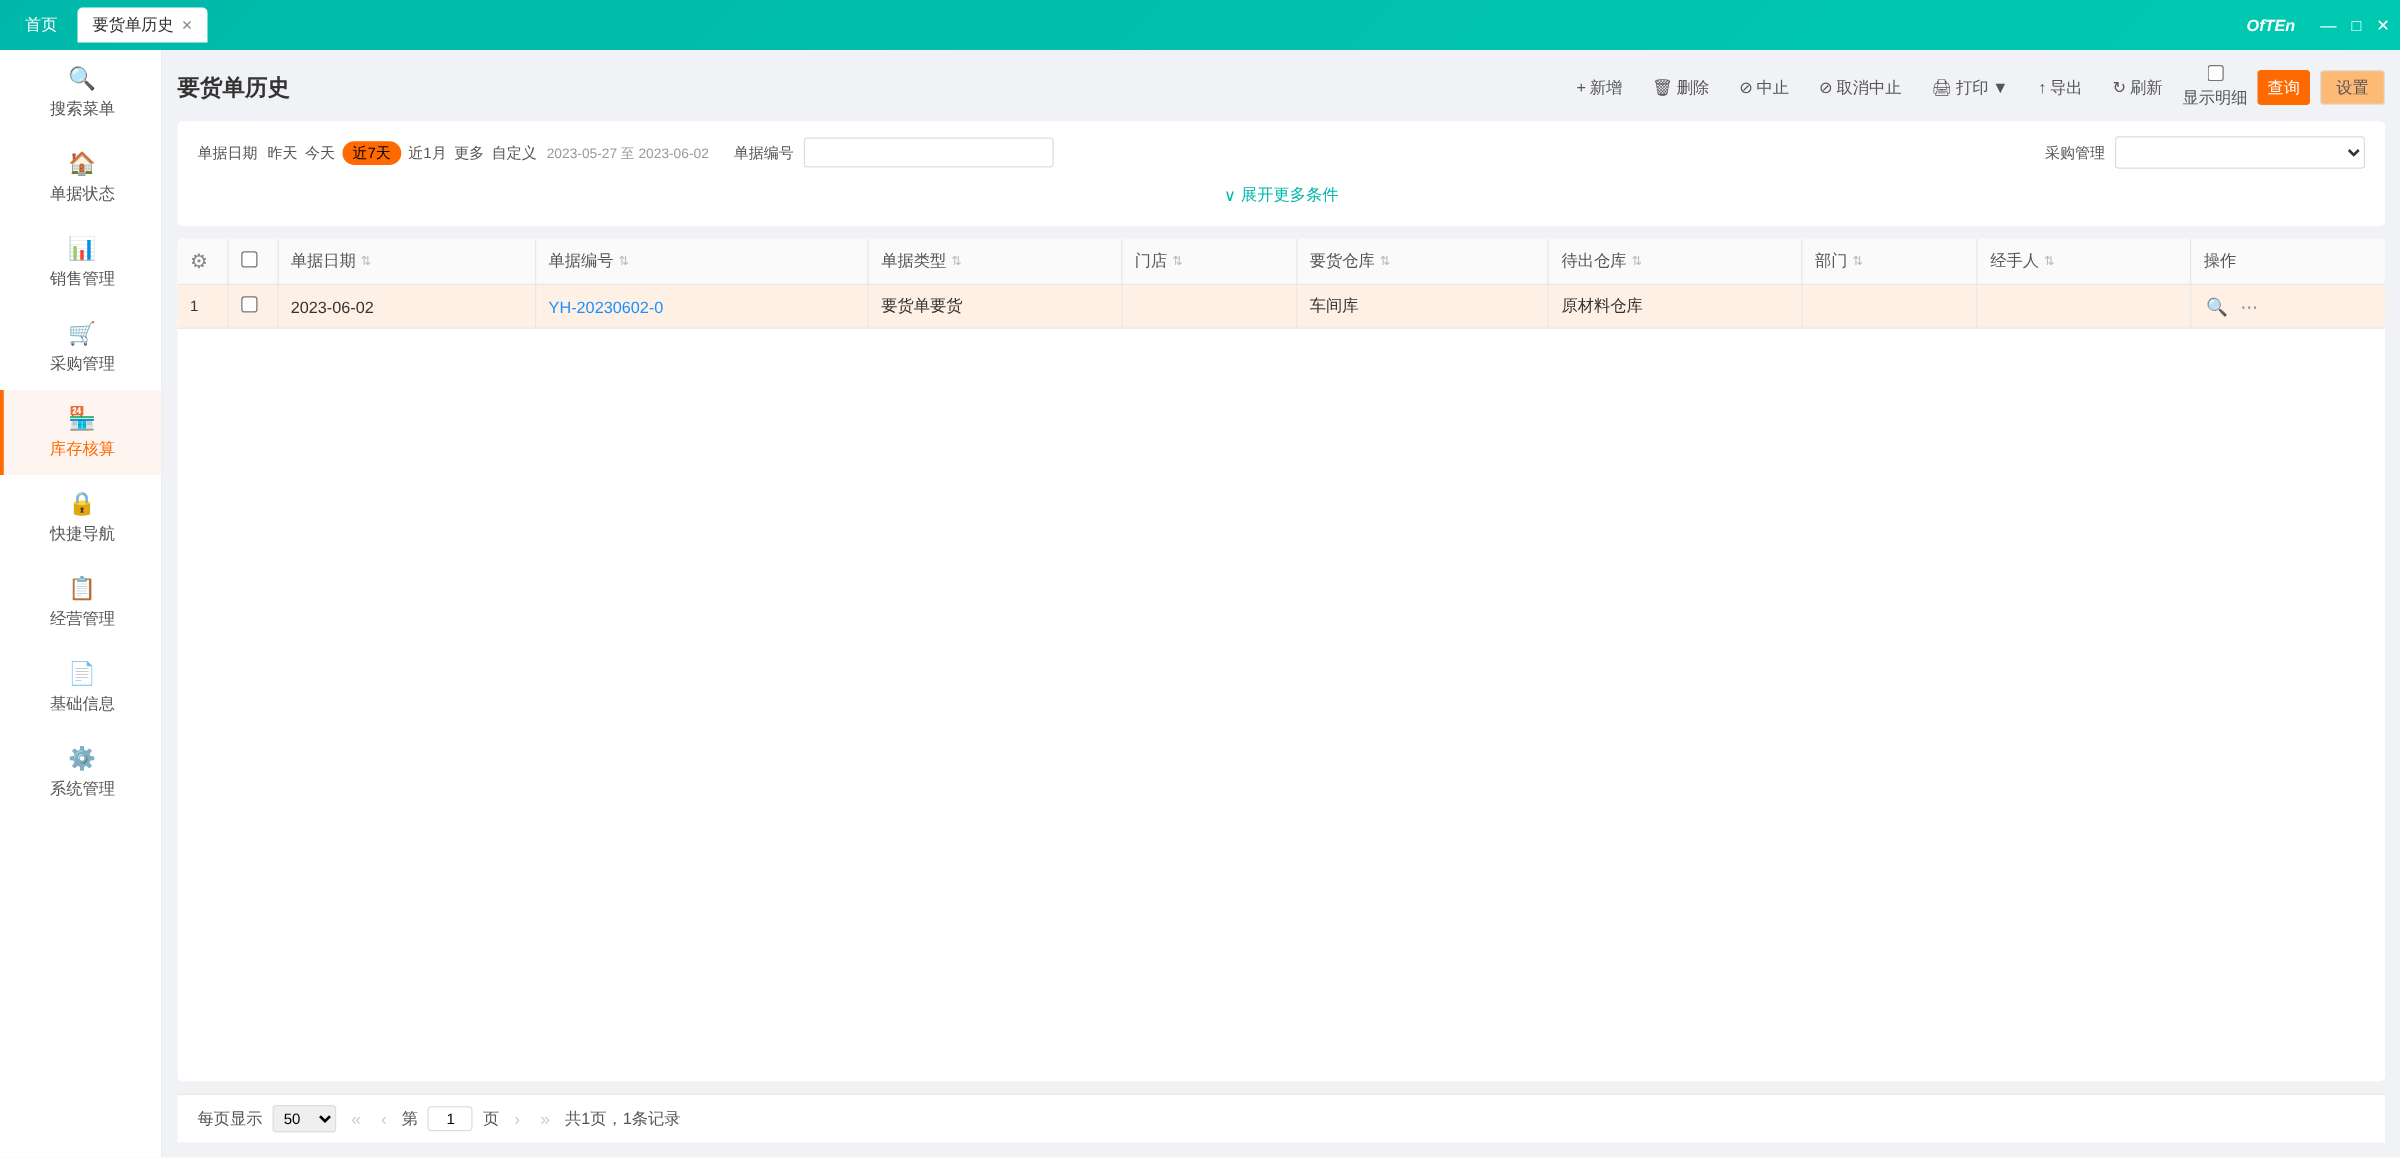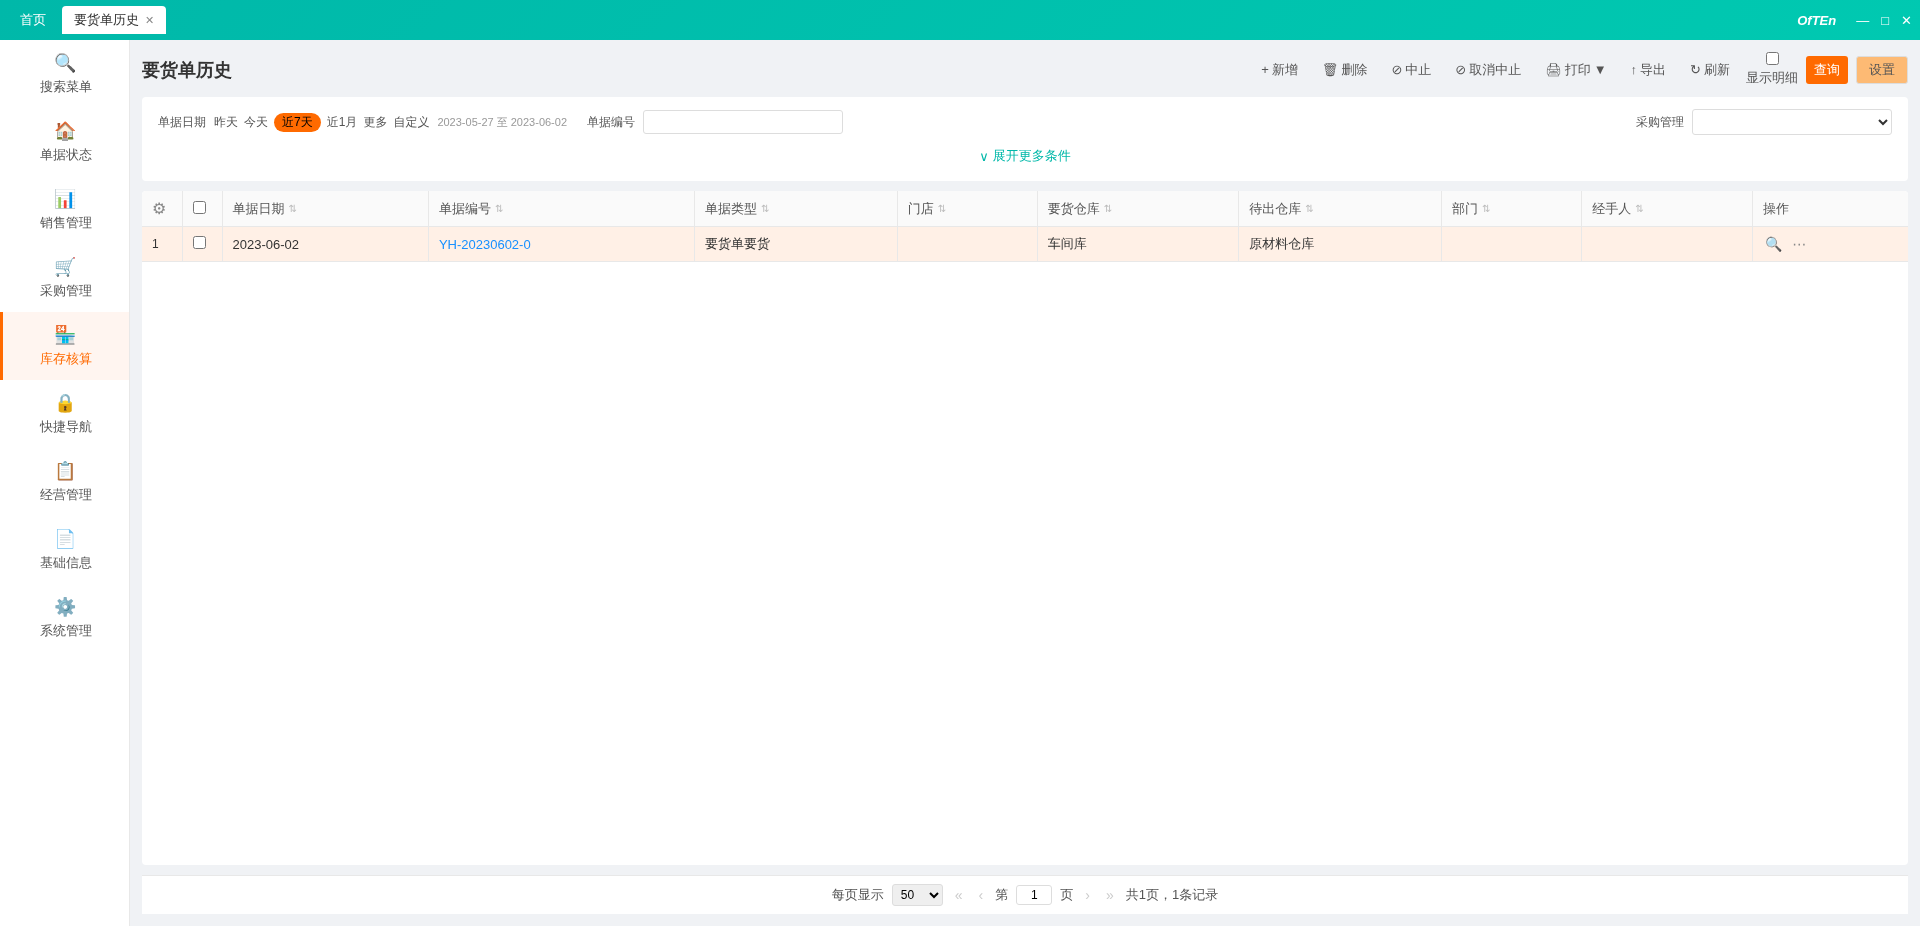--- a/index.html
+++ b/index.html
@@ -267,21 +267,21 @@
       margin-top: auto;
     }
 
     
     .pagination-bar {
       background: #fff;
       border-top: 1px solid #e8e8e8;
       padding: 8px 16px;
       display: flex;
       align-items: center;
-      justify-content: center;
+      justify-content: flex-start;
       gap: 8px;
       font-size: 12px;
       color: #555;
       flex-shrink: 0;
     }
     .page-size-select {
       border: 1px solid #ddd;
       border-radius: 3px;
       padding: 2px 4px;
       font-size: 12px;

